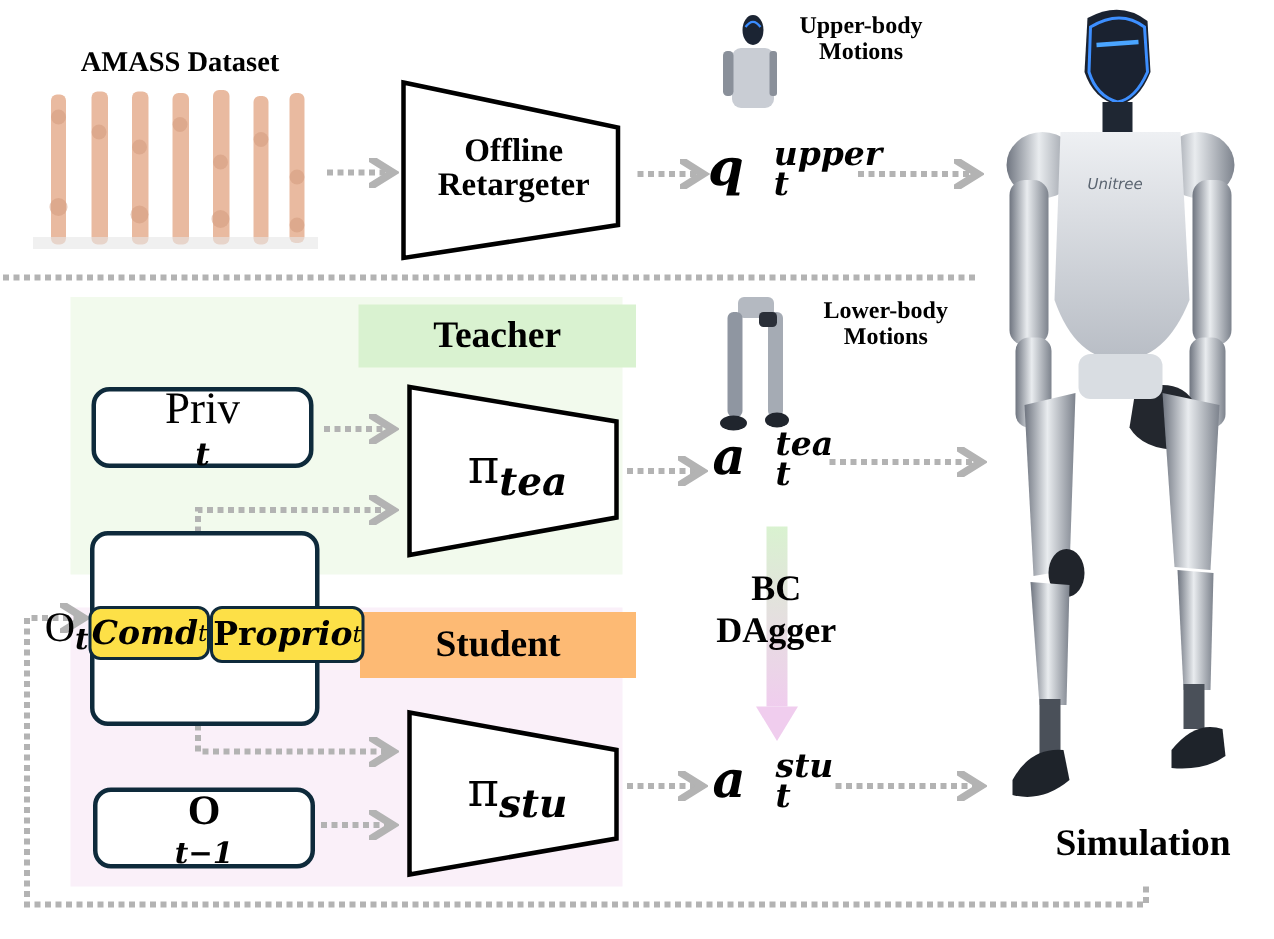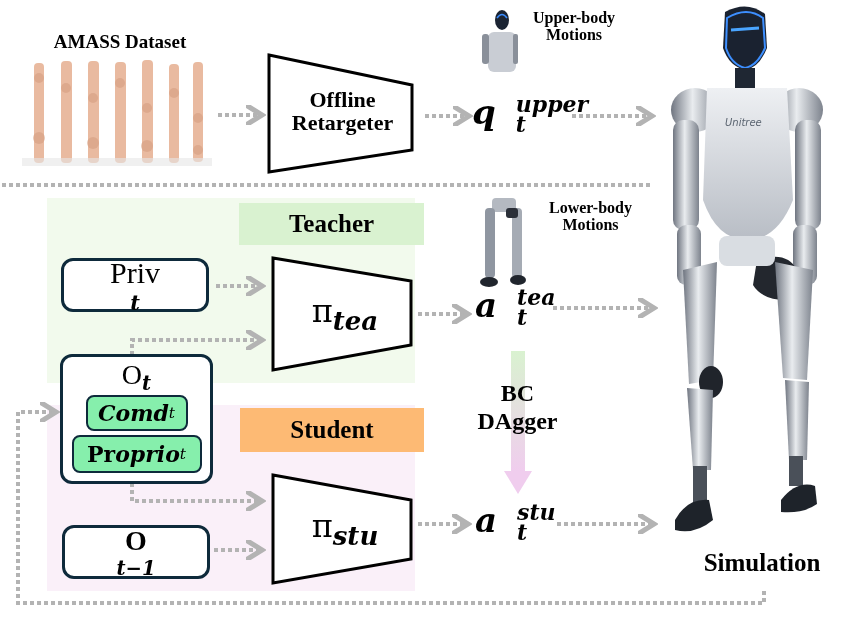--- a/index.html
+++ b/index.html
@@ -8,21 +8,21 @@
   .abs { position: absolute; }
   .label { font-family: "Liberation Serif", serif; font-weight: bold; text-align: center; line-height: 1.05; }
   .math { font-family: "DejaVu Serif", serif; font-weight: bold; font-style: italic; }
   .region-teacher { background: #f2faed; }
   .region-student { background: #faf0f9; }
   .tag-teacher { background: #d9f2d0; }
   .tag-student { background: #fdba74; }
   .tag { display: flex; align-items: center; justify-content: center; font-size: 25px; font-weight: bold; }
   .rbox { border: 3px solid #0e2a3b; border-radius: 12px; background: #fff; box-sizing: border-box;
           display: flex; align-items: center; justify-content: center; flex-direction: column; }
-  .rbox-sm { border: 2.5px solid #0e2a3b; border-radius: 8px; background: #86efac; box-sizing: border-box;
+  .rbox-sm { border: 2.5px solid #0e2a3b; border-radius: 8px; background: #fde047; box-sizing: border-box;
              display: flex; align-items: center; justify-content: center; }
   svg { position: absolute; left: 0; top: 0; }
   sub { font-size: 0.7em; vertical-align: -0.3em; }
   .supsub { display: inline-flex; flex-direction: column; line-height: 0.9; vertical-align: middle; margin-left: 20px; }
   .supsub .sup { font-size: 22px; }
   .supsub .sub { font-size: 22px; }
 </style>
 </head>
 <body>
 
@@ -138,21 +138,21 @@
 
 <div class="abs rbox" style="left:61px; top:258px; width:148px; height:54px; font-size:30px;">
   <span>Priv</span>
     <sub class="math">t</sub>
 </div>
 
 <div class="abs" style="left:285px; top:292px; width:120px; text-align:center; font-size:32px; font-family:'DejaVu Serif', serif;">
   <span>π</span><sub class="math" style="font-size:26px;">tea</sub>
 </div>
 
-<div class="abs rbox" style="left:60px; top:354px; width:153px; height:130px; flex-direction:column; justify-content:flex-start; padding-top:4px;">
+<div class="abs rbox" style="left:60px; top:354px; width:153px; height:130px; flex-direction:row; justify-content:center; padding-top:4px;">
   <div style="font-size:28px; line-height:1;">
     <span>O</span><sub class="math">t</sub>
   </div>
   <div class="rbox-sm" style="width:102px; height:36px; margin-top:2px; font-size:22px;">
     <span class="math">Comd</span>
       <sub class="math" style="font-weight:normal;">t</sub>
   </div>
   <div class="rbox-sm" style="width:130px; height:38px; margin-top:4px; font-size:22px;">
     <span style="font-weight:bold; font-family:'DejaVu Serif', serif;">Pr</span>
       <span class="math">oprio</span>

